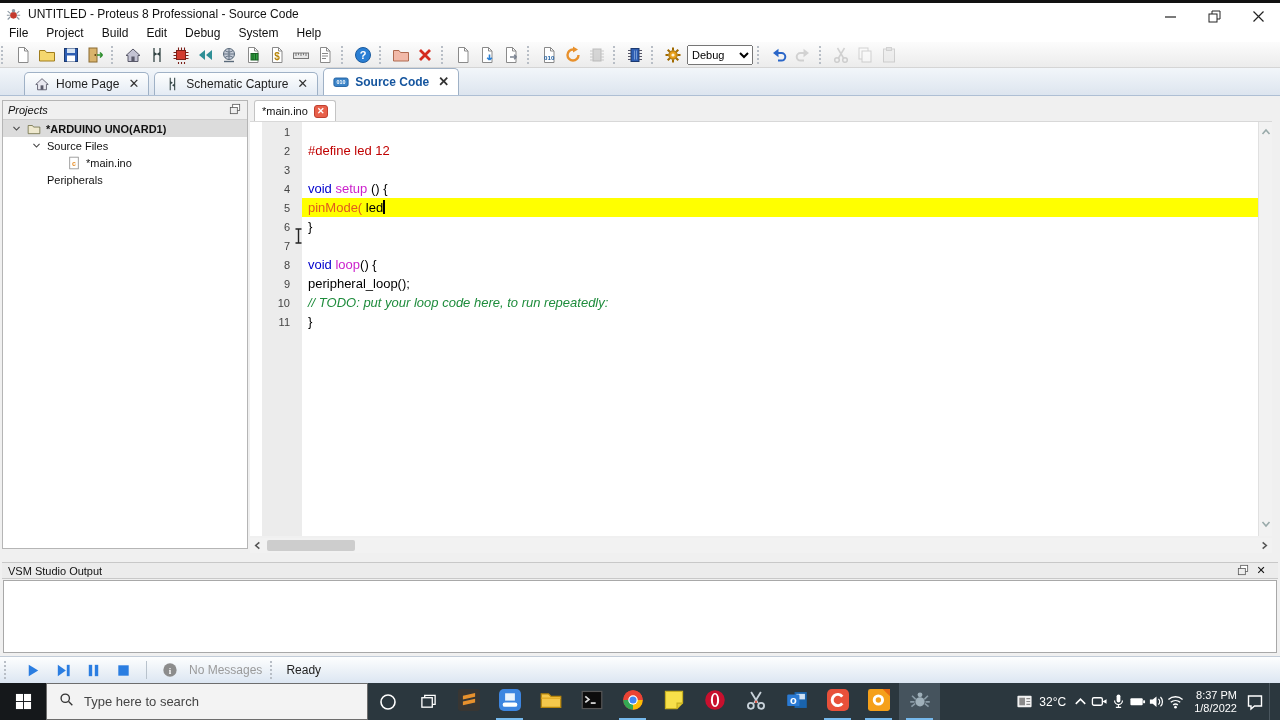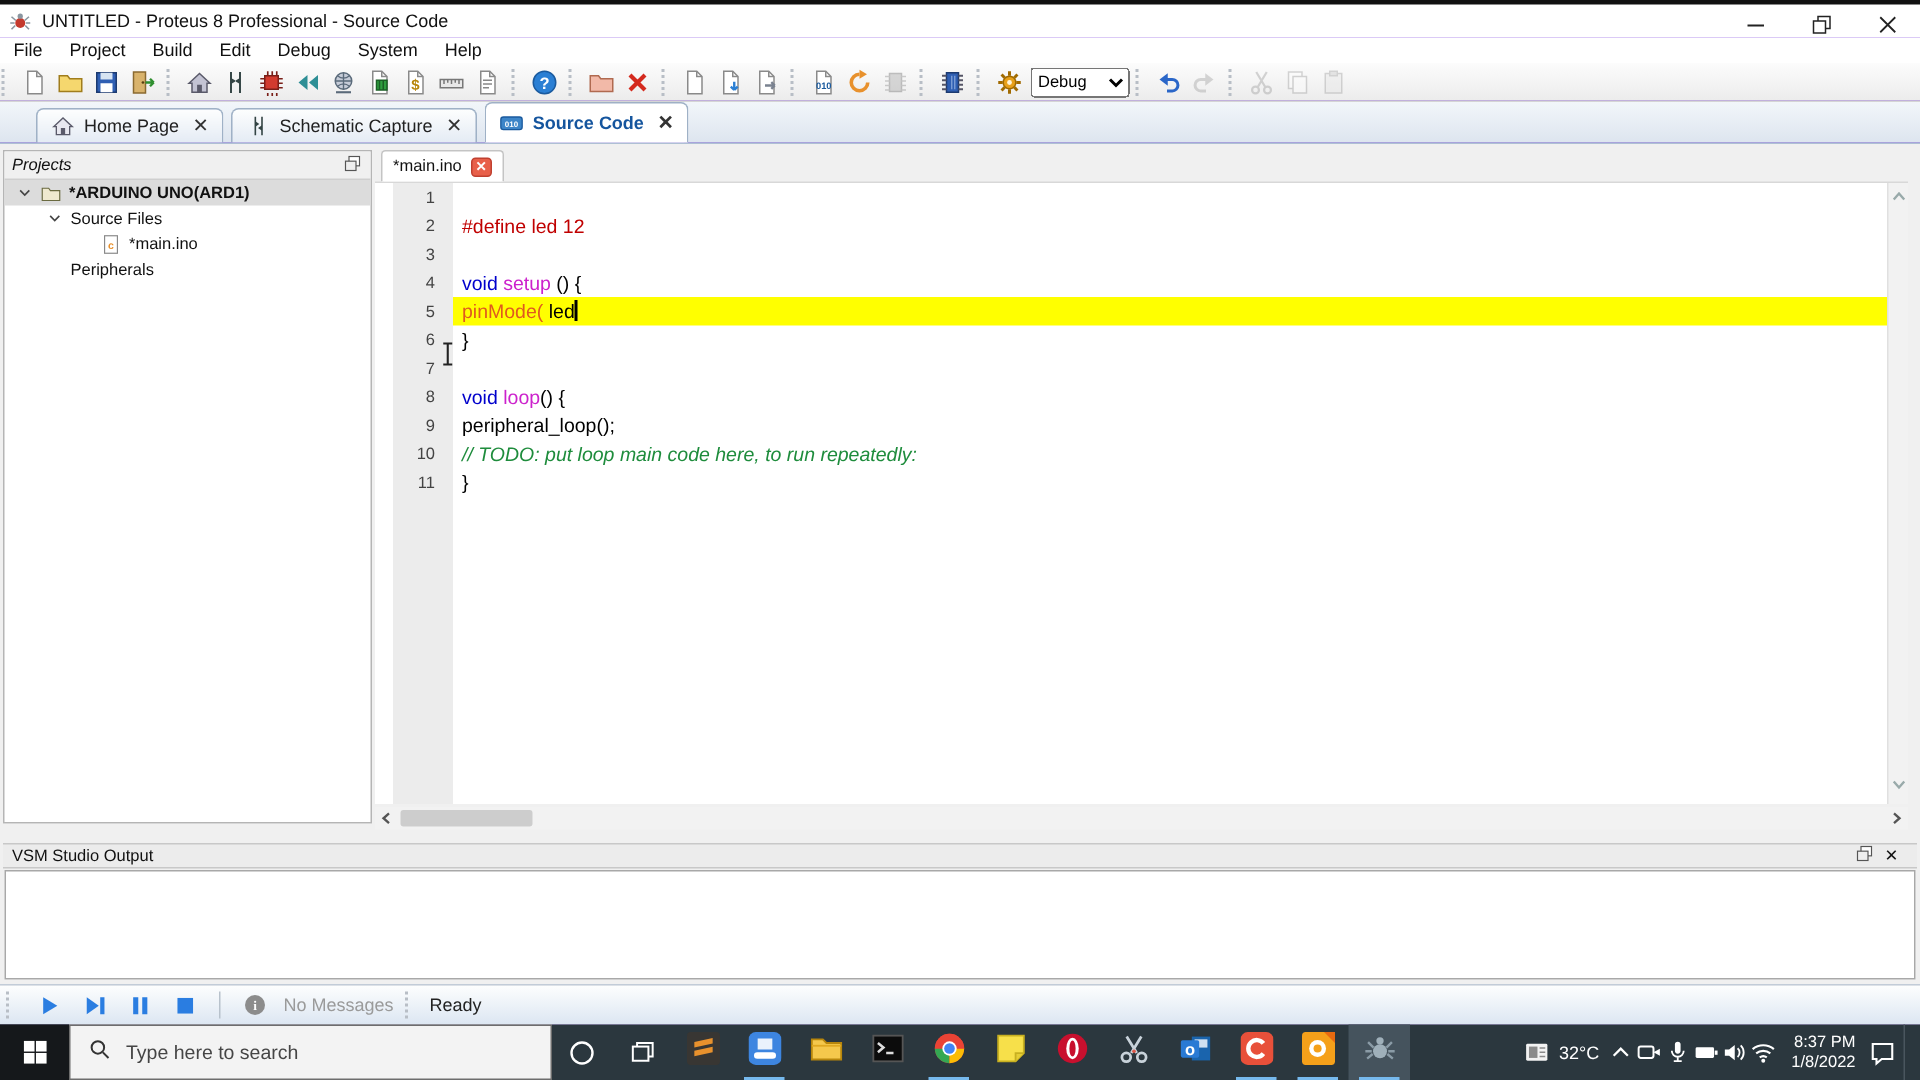--- a/index.html
+++ b/index.html
@@ -481,21 +481,21 @@
           <div class="crow">
             <span class="ln">8</span>
             <span class="ct"><span class="tok-kw">void </span><span class="tok-fn">loop</span><span class="tok-pl">() {</span></span>
           </div>
           <div class="crow">
             <span class="ln">9</span>
             <span class="ct"><span class="tok-pl">peripheral_loop();</span></span>
           </div>
           <div class="crow">
             <span class="ln">10</span>
-            <span class="ct"><span class="tok-cm">// TODO: put loop main code here, to run repeatedly:</span></span>
+            <span class="ct"><span class="tok-cm">// TODO: put your loop code here, to run repeatedly:</span></span>
           </div>
           <div class="crow">
             <span class="ln">11</span>
             <span class="ct"><span class="tok-pl">}</span></span>
           </div>
         </div>
       <span class="ibeam">
         <svg width="9" height="16" viewBox="0 0 9 16">
             <path d="M1.5 1h6M1.5 15h6M4.5 1v14" stroke="#222" stroke-width="1.4" fill="none"></path>
           </svg>

